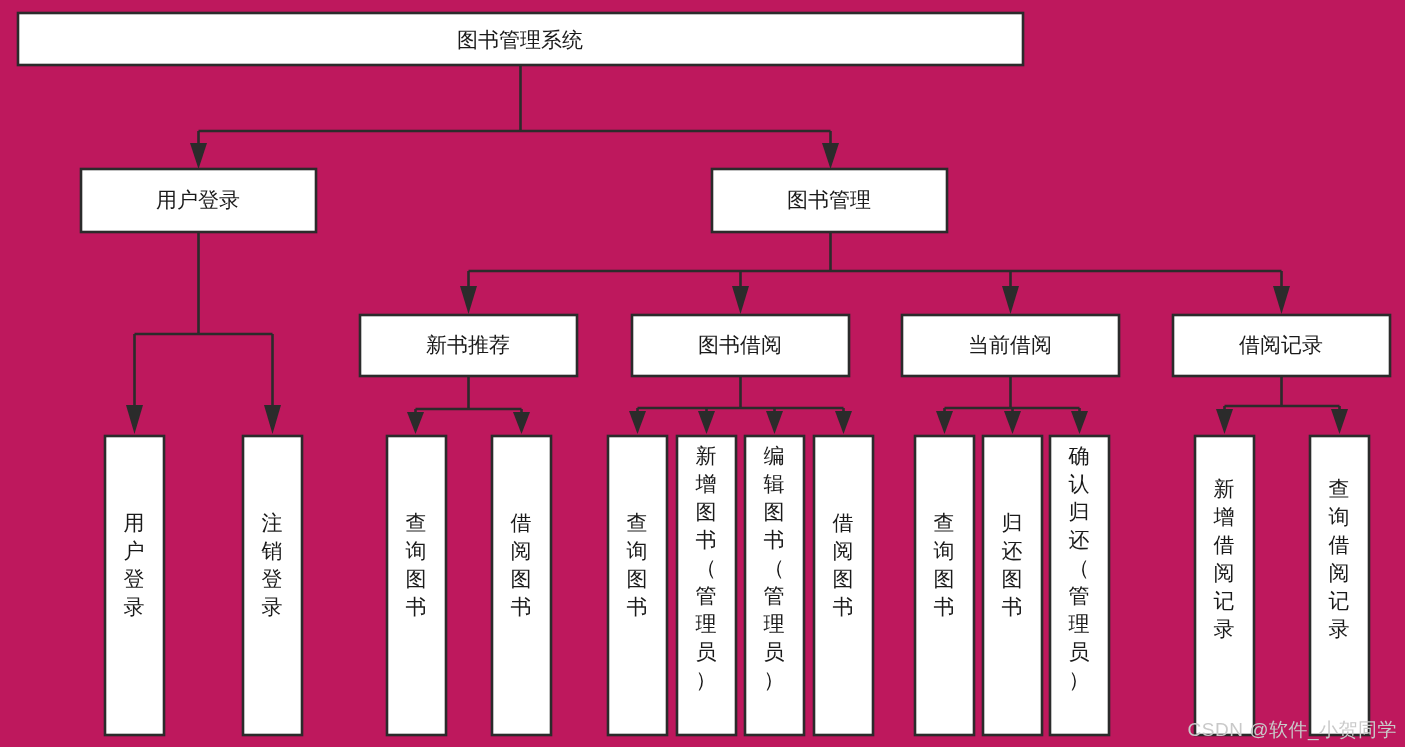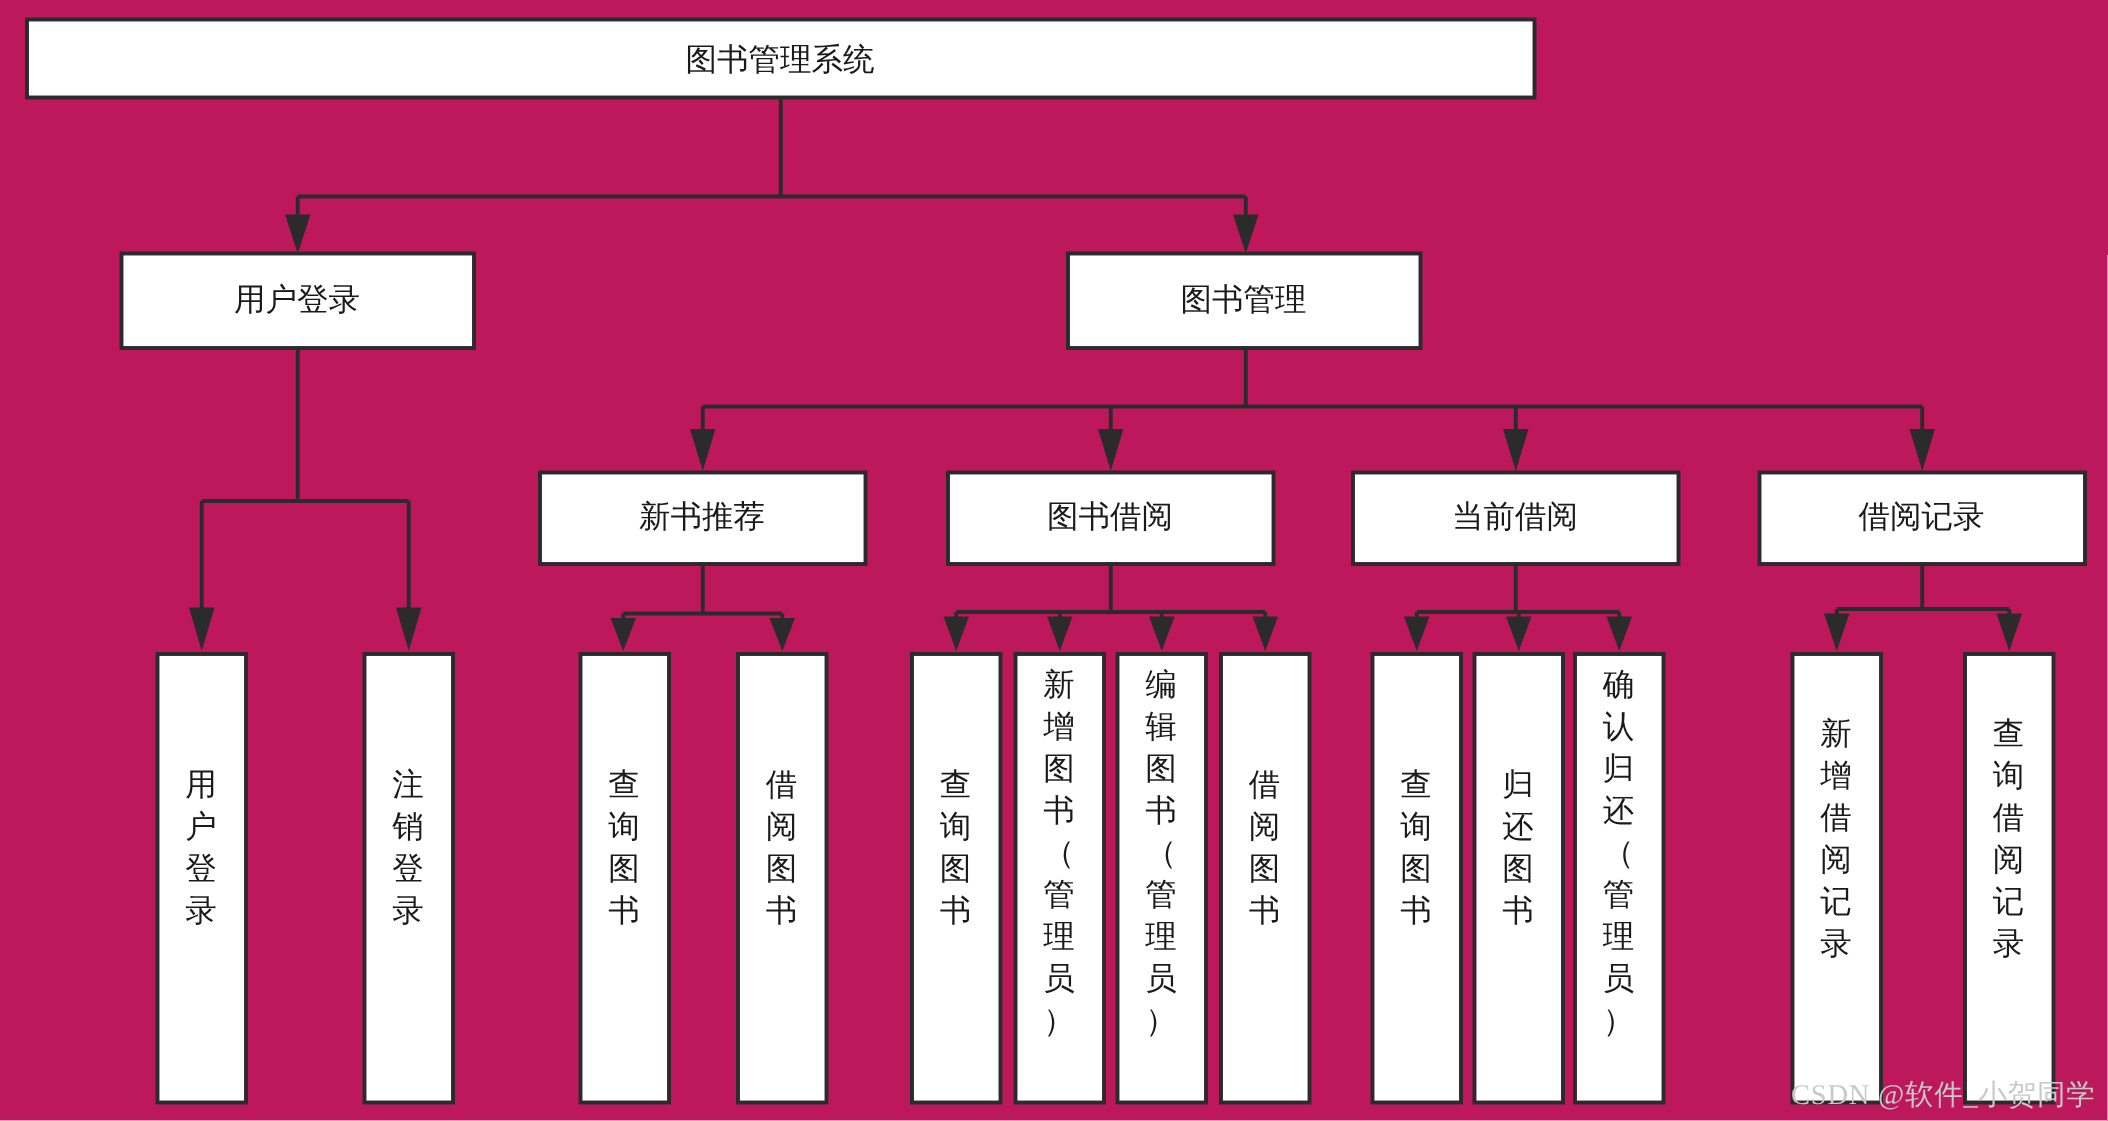--- a/index.html
+++ b/index.html
@@ -50,21 +50,21 @@
   .node-label-v {
     font-family: "Liberation Sans", "DejaVu Sans", sans-serif;
     font-size: 21px;
     fill: #1a1a1a;
     text-anchor: middle;
   }
   .watermark-text {
     position: absolute;
     right: 8px;
     bottom: 4px;
-    font-family: Liberation Serif, serif;
+    font-family: Liberation Sans, sans-serif;
     font-size: 19px;
     color: #c9c9c9;
     letter-spacing: 0.5px;
     white-space: nowrap;
     pointer-events: none;
     user-select: none;
     text-align: right;
   }
 </style>
 </head>

